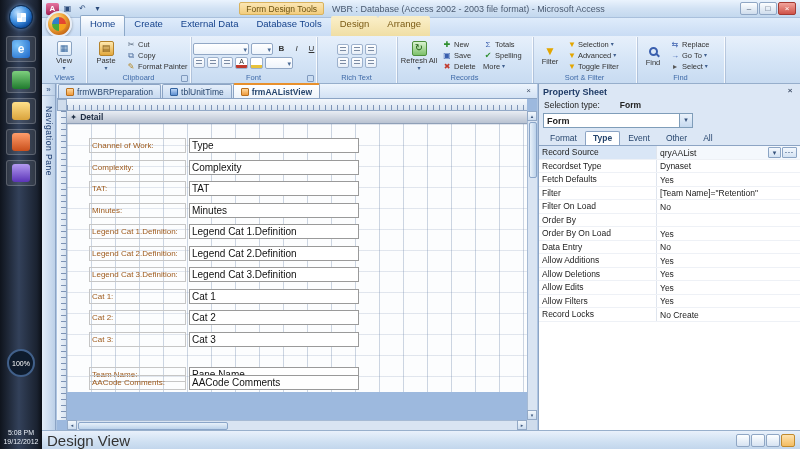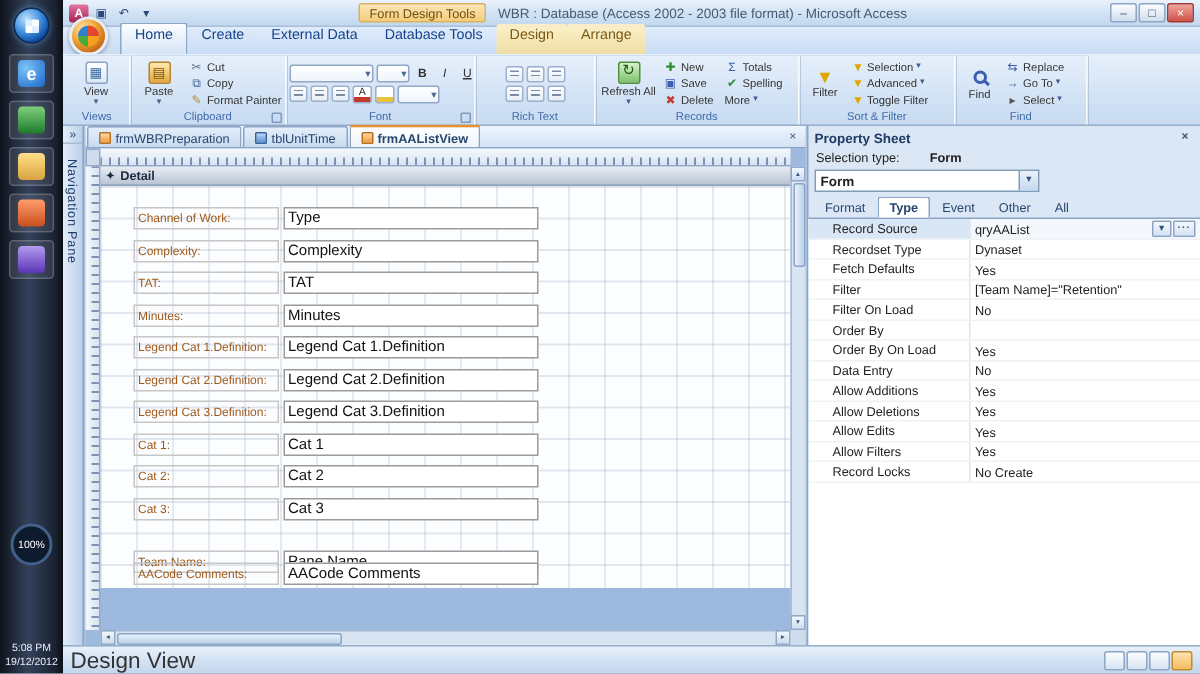--- a/index.html
+++ b/index.html
@@ -166,21 +166,21 @@
   .ps-selval{font-weight:bold;}
   .ps-combo{margin:1px 4px 3px;width:150px;height:15px;background:#fff;border:1px solid #7f9db9;
     display:flex;align-items:center;position:relative;font-weight:bold;font-size:9px;padding-left:3px;}
   .ps-combo-dd{position:absolute;right:0;top:0;width:13px;height:13px;text-align:center;font-size:7px;
     line-height:12px;color:#35527c;background:linear-gradient(#eaf2fb,#c6d9ef);border-left:1px solid #7f9db9;}
   .ps-tabs{display:flex;align-items:flex-end;height:15px;padding-left:3px;border-bottom:1px solid #8ca4c4;}
   .ptab{padding:1px 7px 2px;font-size:8.5px;color:#27466e;border:1px solid transparent;border-bottom:none;}
   .ptab.active{background:#fff;border-color:#8ca4c4;border-radius:2px 2px 0 0;font-weight:bold;}
   #propgrid{flex:1;background:#fff;overflow:hidden;}
   .prow{display:flex;height:13.5px;border-bottom:1px solid #eef1f6;font-size:8.5px;}
-  .pname{width:108px;border-right:1px solid #dfe5ee;padding:1px 16px 0;color:#222;
+  .pname{width:118px;border-right:1px solid #dfe5ee;padding:1px 3px 0;color:#222;
     white-space:nowrap;overflow:hidden;flex:none;}
   .pvalue{flex:1;padding:1px 3px 0;display:flex;align-items:center;gap:1px;white-space:nowrap;overflow:hidden;}
   .pv-text{flex:1;overflow:hidden;}
   .prow.sel{background:#f4f8fd;}
   .prow.sel .pname{background:#d9e6f6;}
   .pbtn{width:13px;height:11px;flex:none;background:linear-gradient(#f4f8fd,#d3e2f3);
     border:1px solid #8ba4c4;font-size:7px;line-height:9px;text-align:center;color:#35527c;border-radius:1px;}
   .pbtn.builder{width:15px;font-weight:bold;line-height:5px;letter-spacing:1px;}
 
   

